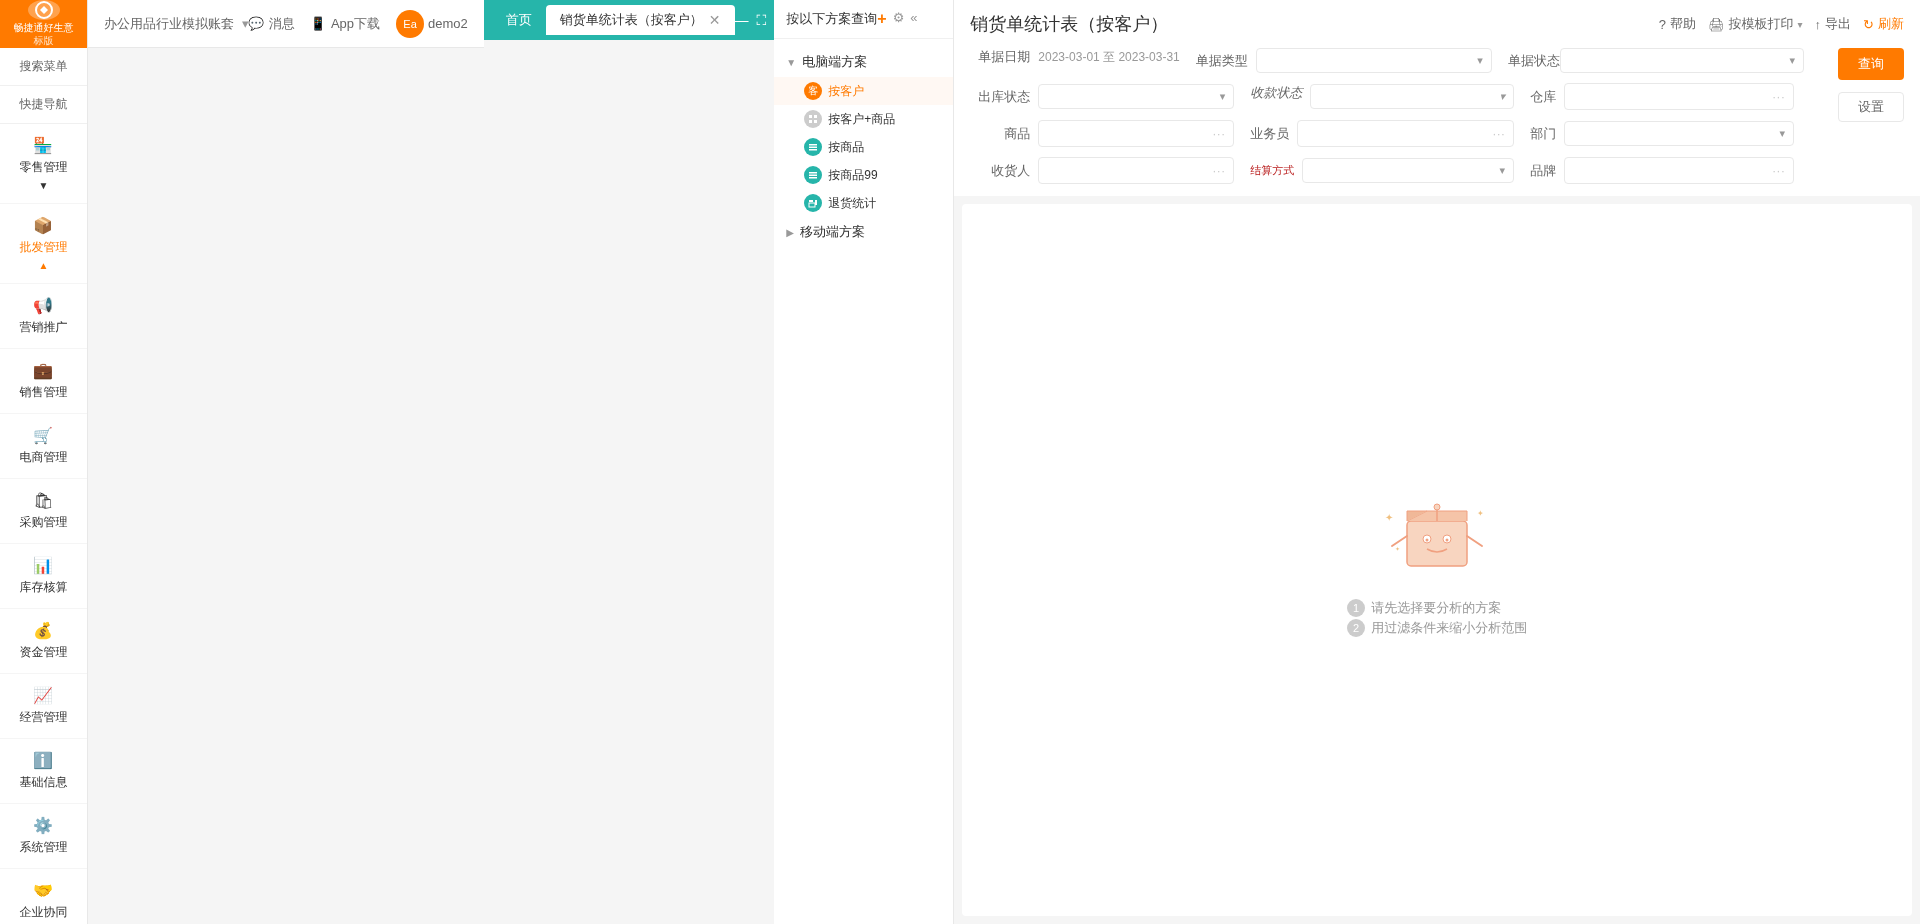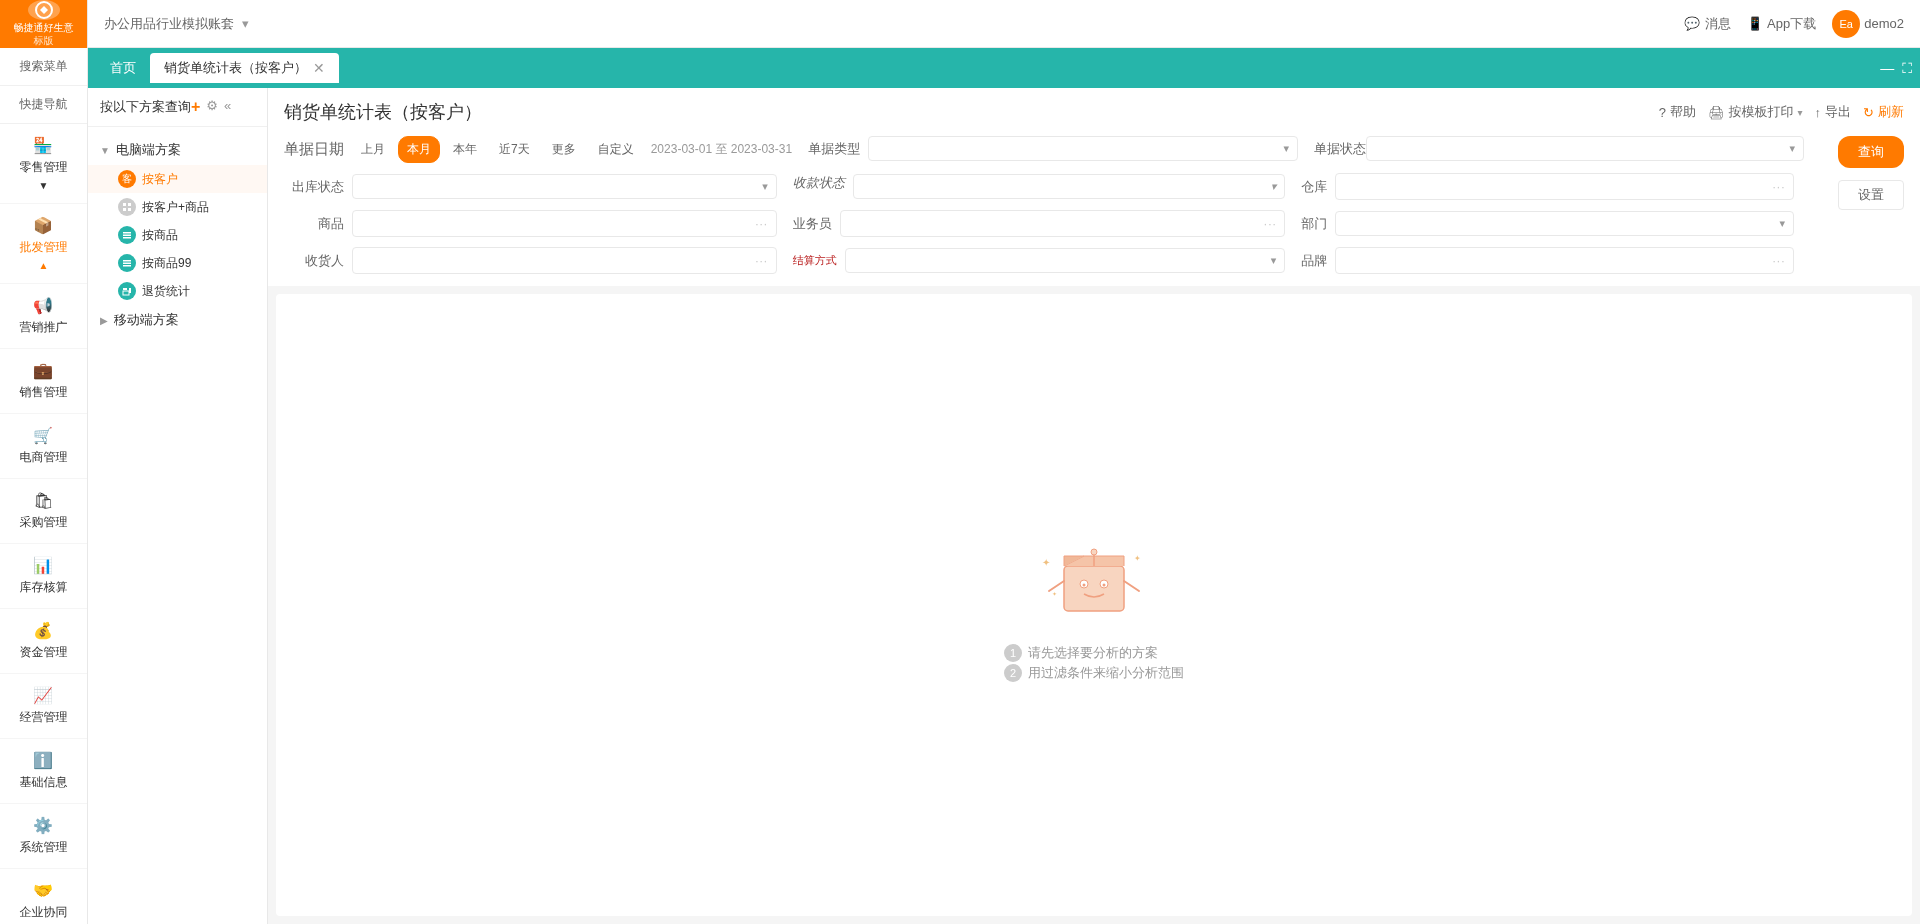--- a/index.html
+++ b/index.html
@@ -11,21 +11,21 @@
     .logo-icon { width: 32px; height: 32px; background: rgba(255,255,255,0.3); border-radius: 50%; display: flex; align-items: center; justify-content: center; margin-bottom: 2px; }
     .search-menu { padding: 10px 0; text-align: center; color: #666; font-size: 12px; border-bottom: 1px solid #f0f0f0; cursor: pointer; }
     .quick-nav { padding: 10px 0; text-align: center; color: #666; font-size: 12px; border-bottom: 1px solid #f0f0f0; cursor: pointer; }
     .nav-items { flex: 1; overflow-y: auto; }
     .nav-item { padding: 12px 4px; text-align: center; color: #333; font-size: 12px; cursor: pointer; display: flex; flex-direction: column; align-items: center; gap: 4px; border-bottom: 1px solid #f5f5f5; }
     .nav-item.active { color: #ff7a00; }
     .nav-item .nav-icon { font-size: 16px; }
     .nav-item .nav-arrow { font-size: 10px; }
 
     
-    .main { flex: 1; display: flex; flex-direction: column; height: 924px; }
+    .main { flex: 1; display: flex; flex-direction: row; height: 924px; }
 
     
     .top-header { height: 48px; background: #fff; display: flex; align-items: center; justify-content: space-between; padding: 0 16px; border-bottom: 1px solid #e8e8e8; flex-shrink: 0; }
     .header-left { display: flex; align-items: center; gap: 8px; color: #666; font-size: 13px; }
     .header-right { display: flex; align-items: center; gap: 16px; color: #666; font-size: 13px; }
     .header-right-item { display: flex; align-items: center; gap: 4px; cursor: pointer; }
     .avatar { width: 28px; height: 28px; border-radius: 50%; background: #ff7a00; display: flex; align-items: center; justify-content: center; color: #fff; font-size: 12px; overflow: hidden; }
 
     
     .tab-bar { height: 40px; background: #26b5aa; display: flex; align-items: center; padding: 0 8px; flex-shrink: 0; }
@@ -49,21 +49,21 @@
     .tree-child { padding: 5px 12px 5px 30px; display: flex; align-items: center; gap: 6px; color: #333; font-size: 12px; cursor: pointer; }
     .tree-child.active { background: #fff8f3; color: #ff7a00; }
     .tree-child.active .tree-child-icon { background: #ff7a00; color: #fff; }
     .tree-child-icon { width: 18px; height: 18px; border-radius: 50%; background: #ff7a00; display: flex; align-items: center; justify-content: center; color: #fff; font-size: 10px; flex-shrink: 0; }
     .tree-child-icon.gray { background: #ccc; }
     .filter-label { color: #666; font-size: 13px; width: 70px; flex-shrink: 0; text-align: right; }
     .date-btn { padding: 4px 8px; border-radius: 3px; font-size: 12px; cursor: pointer; color: #666; border: 1px solid transparent; }
     .date-btn.active { background: #ff7a00; color: #fff; border-color: #ff7a00; border-radius: 10px; }
     .date-range { color: #999; font-size: 12px; }
     .collapse-bar { text-align: center; padding: 8px; background: #f9f9f9; border-top: 1px solid #e8e8e8; cursor: pointer; color: #666; font-size: 12px; flex-shrink: 0; }
-    .btn-query { background: #ff7a00; color: #fff; border: none; padding: 7px 20px; border-radius: 12px; font-size: 13px; cursor: pointer; }
+    .btn-query { background: #ff7a00; color: #fff; border: none; padding: 7px 20px; border-radius: 4px; font-size: 13px; cursor: pointer; }
     .btn-settings { background: #fff; color: #666; border: 1px solid #e8e8e8; padding: 5px 14px; border-radius: 4px; font-size: 13px; cursor: pointer; display: block; margin-top: 6px; }
 
     
     .page-title-bar { background: #fff; padding: 12px 16px 0 16px; display: flex; align-items: center; justify-content: space-between; flex-shrink: 0; }
     .page-title { font-size: 18px; font-weight: 500; color: #333; }
     .title-actions { display: flex; align-items: center; gap: 12px; }
     .title-action-btn { display: flex; align-items: center; gap: 4px; color: #666; font-size: 13px; cursor: pointer; }
     .title-action-btn.export { color: #666; }
     .title-action-btn.refresh { color: #ff7a00; }
 
@@ -282,29 +282,21 @@
             <span style="color:#ff7a00;">刷新</span>
           </div>
         </div>
       </div>
 
       <div class="filter-section">
 
         <div style="display:flex;align-items:flex-start;gap:16px;margin-bottom:10px;padding-right:100px;">
 
           <div style="display:flex;align-items:center;gap:8px;flex:0 0 auto;">
-            <span class="filter-label" style="width:60px;text-align:left;color:#666;font-size:15px;">单据日期</span>
-            <div style="display:flex;align-items:center;gap:4px;">
-              <span class="date-btn">上月</span>
-              <span class="date-btn active">本月</span>
-              <span class="date-btn">本年</span>
-              <span class="date-btn">近7天</span>
-              <span class="date-btn">更多</span>
-              <span class="date-btn">自定义</span>
-            </div>
+            <span class="filter-label" style="width:60px;text-align:right;color:#666;font-size:13px;">单据日期</span>
             <span class="date-range">2023-03-01 至 2023-03-31</span>
           </div>
 
           <div style="display:flex;align-items:center;gap:8px;flex:1;">
             <span style="color:#666;font-size:13px;white-space:nowrap;">单据类型</span>
             <div class="f-input" style="flex:1;">
               <span style="color:#ccc;font-size:12px;"></span>
               <span style="color:#999;font-size:11px;">▾</span>
             </div>
           </div>

